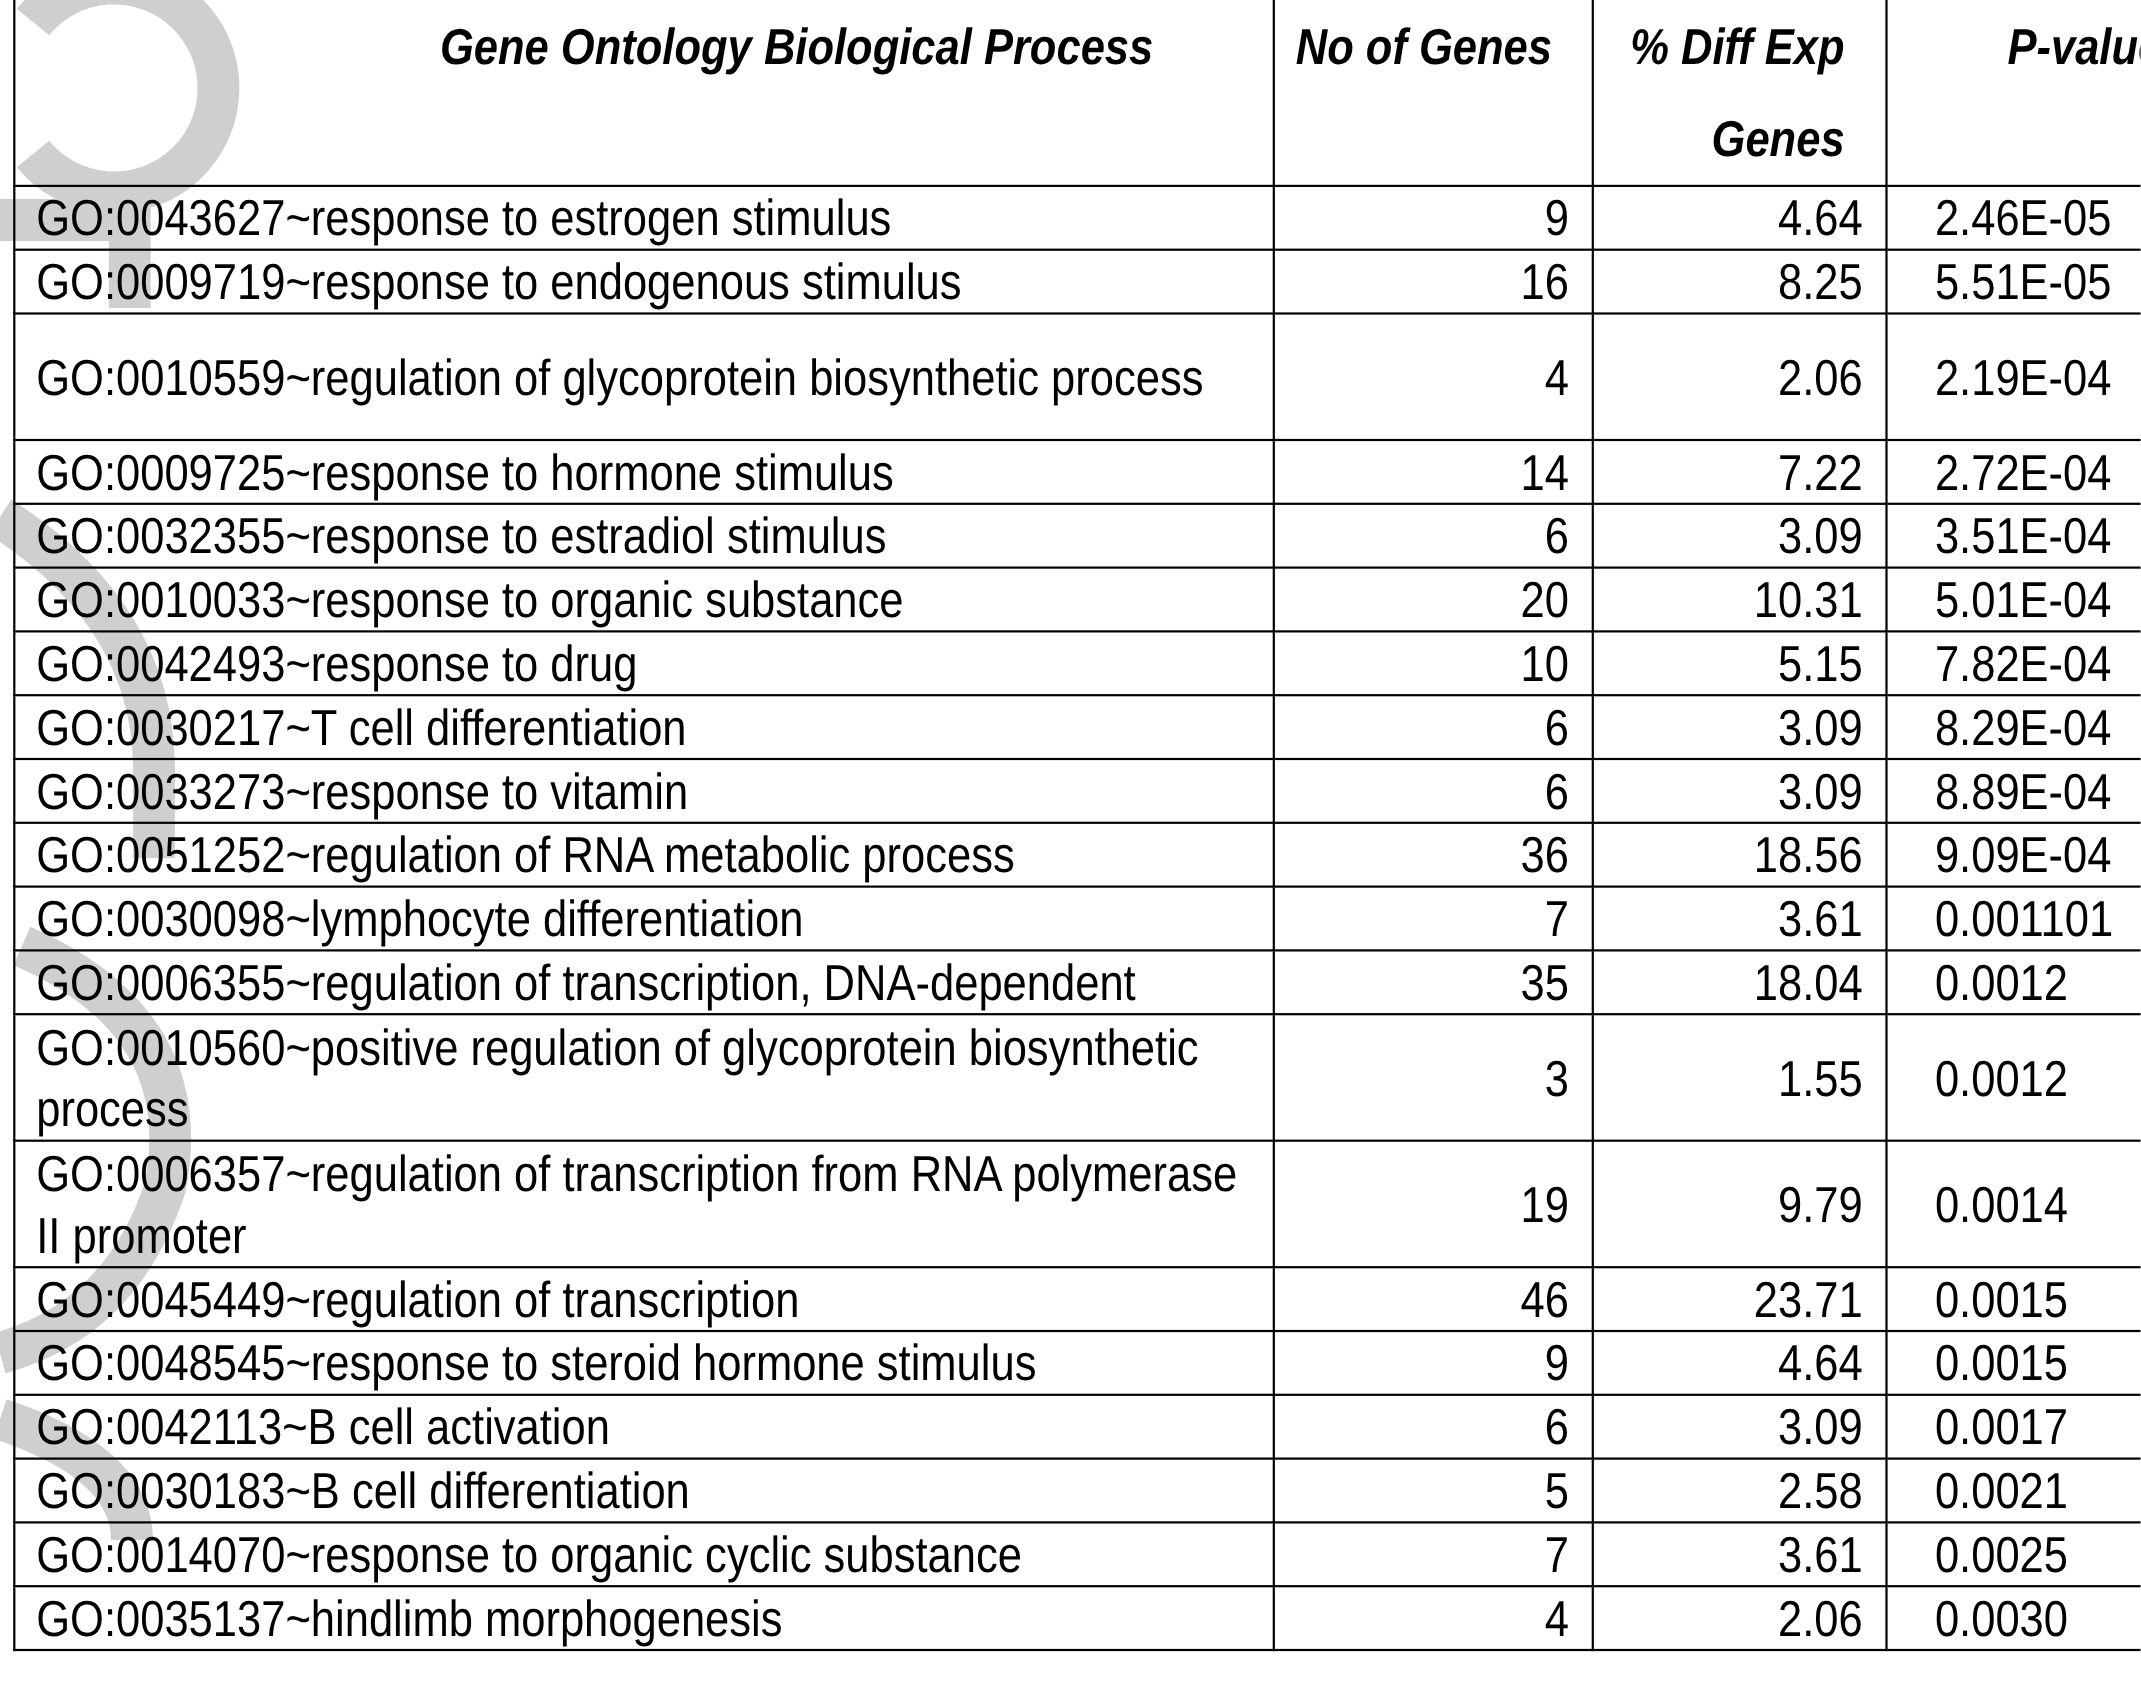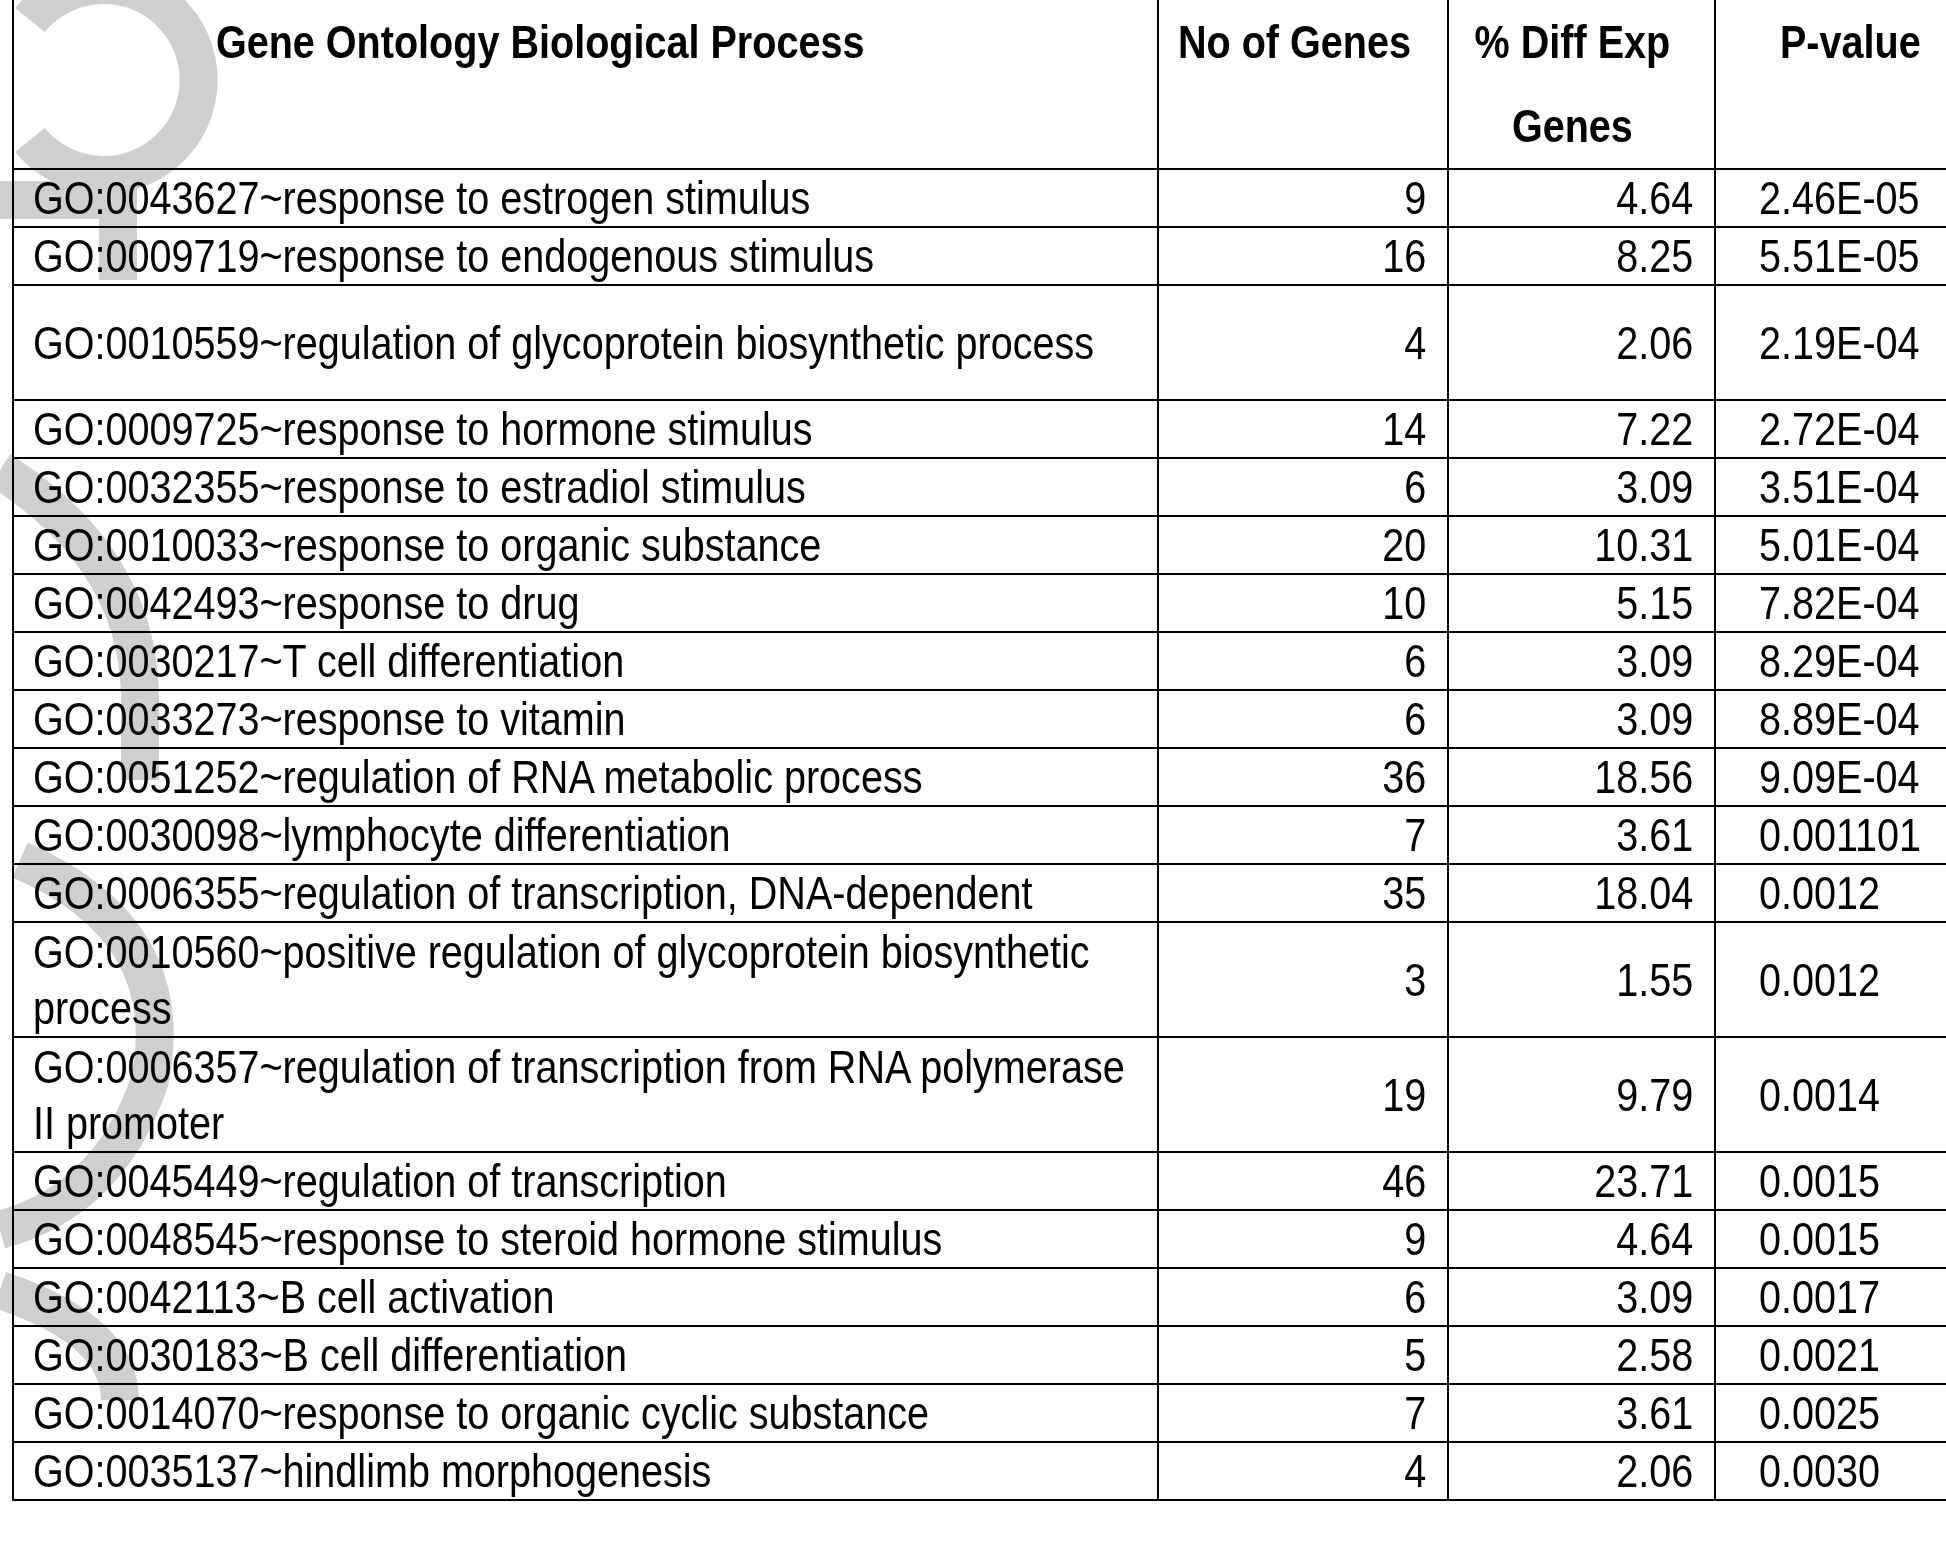--- a/index.html
+++ b/index.html
@@ -2,21 +2,21 @@
 <html><head>
 <meta charset="utf-8">
 <style>
   html, body { margin:0; padding:0; background:#fff; }
   body { width:1946px; height:1542px; overflow:hidden; position:relative; font-family:"Liberation Sans", sans-serif; color:#000; }
   .wm { position:absolute; pointer-events:none; }
   .wm svg { display:block; }
   table { position:absolute; left:12px; top:-2px; border-collapse:collapse; table-layout:fixed; width:1980px; }
   col.c1 { width:1145px; } col.c2 { width:290px; } col.c3 { width:267px; } col.c4 { width:278px; }
   td, th { border:2.5px solid #000; padding:0; vertical-align:middle; overflow:hidden; }
-  th { vertical-align:top; height:168px; text-align:center; }
+  th { vertical-align:top; height:168px; text-align:right;font-style:italic; }
   .hd { display:inline-block; font-weight:bold; font-size:46px; line-height:84px; transform:scaleX(0.86); transform-origin:left top; white-space:nowrap; padding-left:22px; }
   .hd2 { display:block; font-weight:bold; font-size:46px; line-height:84px; transform:scaleX(0.86); transform-origin:left top; padding-left:22px; white-space:nowrap; }
   tr.r1 td { height:56px; }
   tr.r2 td { height:113px;border-radius:27px; }
   .txt { font-size:46px; line-height:56px; display:block; transform:scaleX(0.86); transform-origin:left center; padding-left:22px; white-space:normal; width:1270px; }
   .num { font-size:46px; line-height:56px; display:block; text-align:right; transform:scaleX(0.86); transform-origin:right center; padding-right:24px; white-space:nowrap; }
   .pval { font-size:46px; line-height:56px; display:block; text-align:left; transform:scaleX(0.86); transform-origin:left center; padding-left:50px; white-space:nowrap; }
 </style>
 </head>
 <body>

